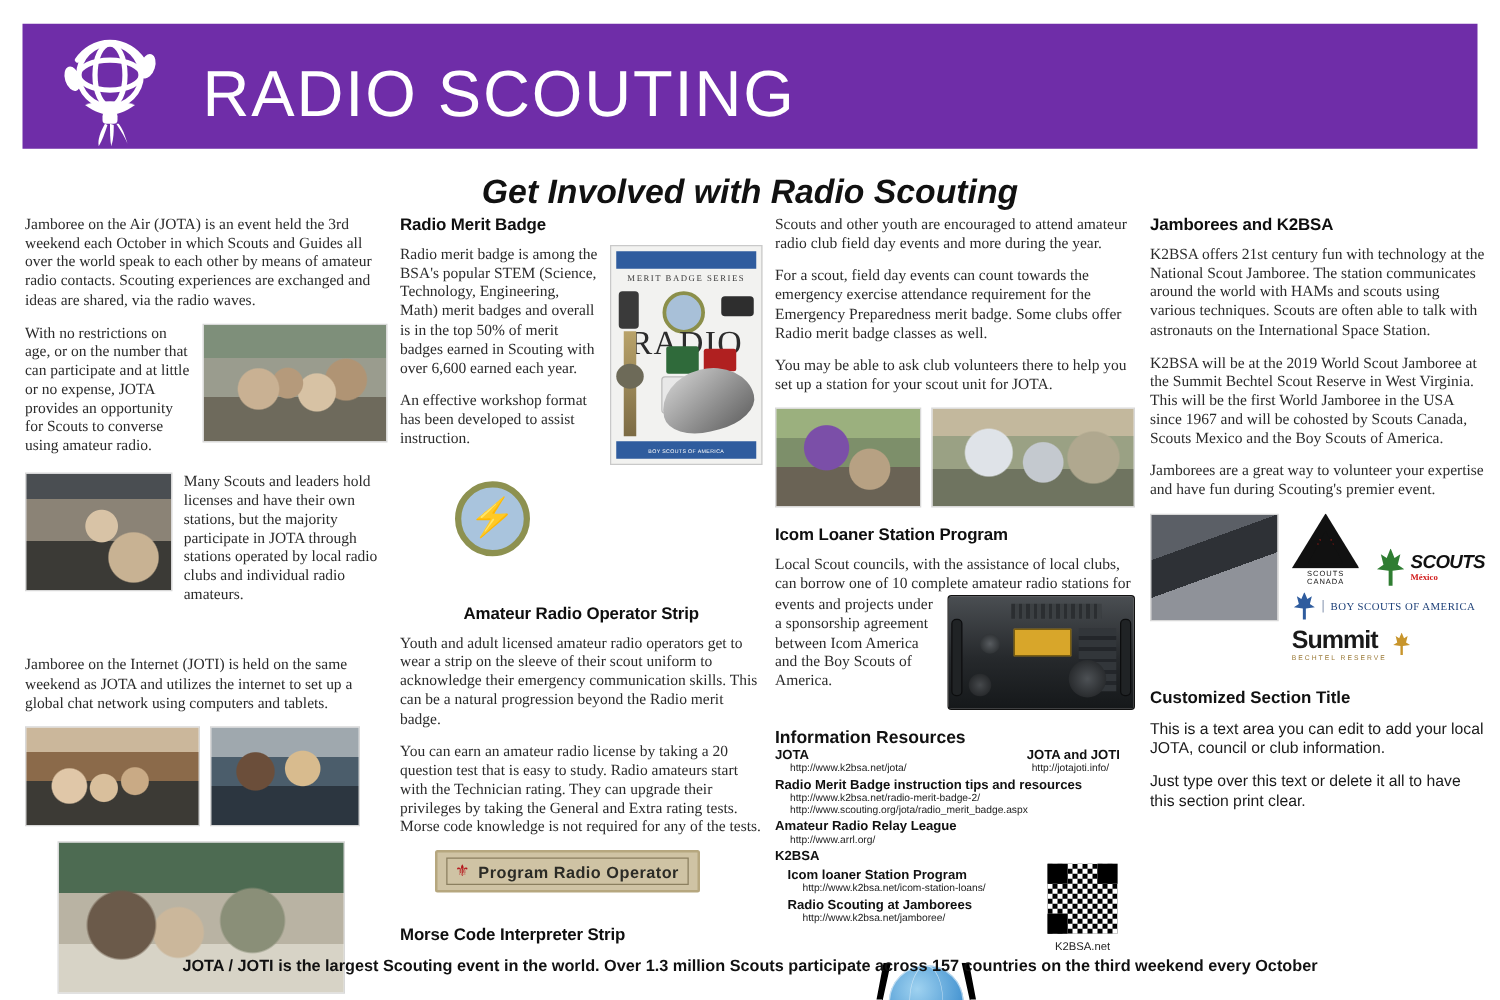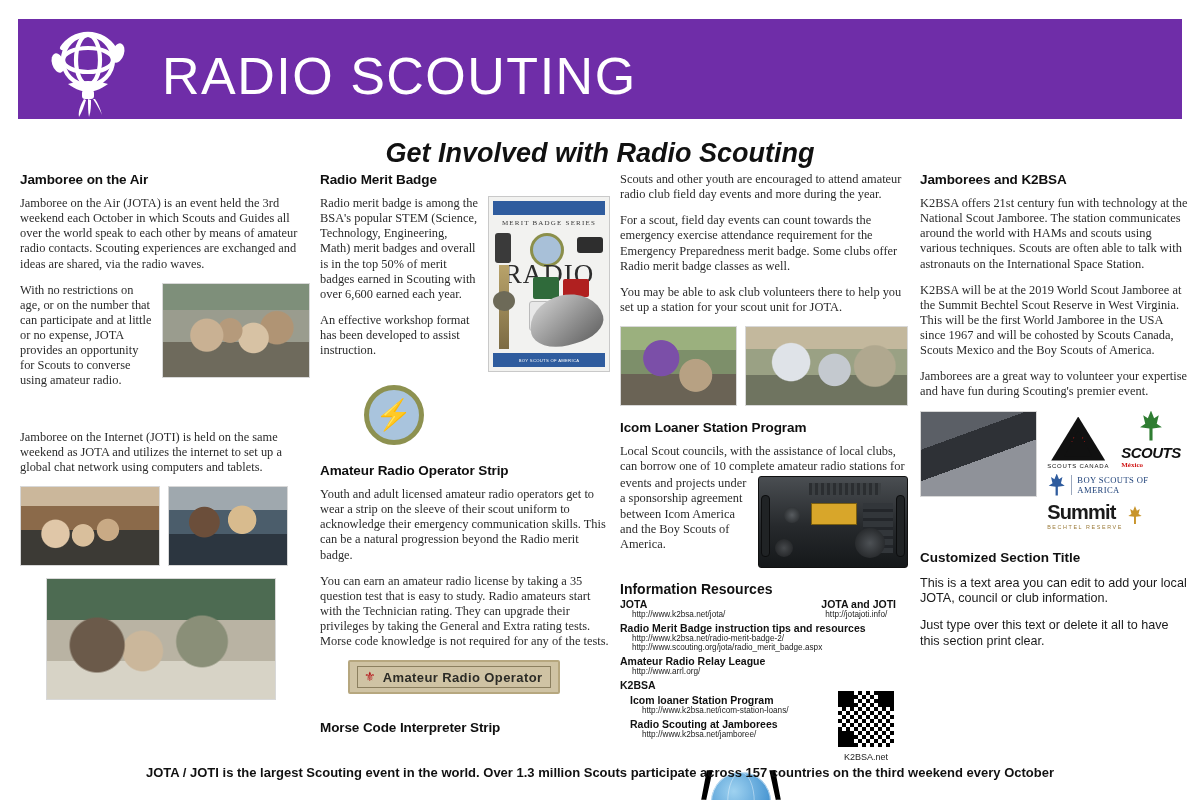--- a/index.html
+++ b/index.html
@@ -289,21 +289,21 @@
   .sc-canada .tent::after{
     content:""; position:absolute; left:13px; top:14px; width:28px; height:26px;
     background:#111; clip-path:polygon(50% 0,100% 100%,0 100%);
   }
   .sc-canada .leaf{
     position:absolute; left:20px; top:18px; width:14px; height:14px;
     background:#e0201b;
     clip-path:polygon(50% 0,62% 28%,86% 20%,74% 46%,100% 46%,78% 64%,86% 100%,50% 78%,14% 100%,22% 64%,0 46%,26% 46%,14% 20%,38% 28%);
   }
   .sc-canada .cap{ font-size:6px; letter-spacing:.8px; color:#111; margin-top:2px;}
-  .sc-mexico{ display:flex; align-items:center; gap:3px;flex-direction:column; }
+  .sc-mexico{ display:flex; align-items:center; gap:3px; }
   .sc-mexico .fdl{
     width:26px; height:30px; background:#2f7d32;
     clip-path:polygon(50% 0,62% 26%,80% 16%,72% 44%,92% 56%,56% 60%,56% 100%,44% 100%,44% 60%,8% 56%,28% 44%,20% 16%,38% 26%);
   }
   .sc-mexico .wd{
     font-family:"Liberation Sans",sans-serif; font-weight:bold; font-style:italic;
     font-size:15px; color:#111; letter-spacing:-.5px;
   }
   .sc-mexico .mx{ font-size:7px; color:#d11a1a; font-weight:bold; }
   .bsa-row{ display:flex; align-items:center; gap:5px; }
@@ -364,28 +364,31 @@
     <path d="M46 75 C42 82 40 88 41 93 C44 88 46 82 48 76 Z" fill="#ffffff"></path>
     <path d="M50 75 C50 82 50 88 51 93 C53 87 53 81 53 76 Z" fill="#ffffff"></path>
     <path d="M55 75 C59 81 62 86 64 91 C62 84 60 79 57 75 Z" fill="#ffffff"></path>
   </svg>
 </div>
 
 <div class="poster-title">RADIO SCOUTING</div>
 <div class="subtitle">Get Involved with Radio Scouting</div>
 
 <div class="col col1">
-  <h2 class="sec">Jamboree on the Air</h2>
   <p class="body">Jamboree on the Air (JOTA) is an event held the 3rd weekend each October in which Scouts and Guides all over the world speak to each other by means of amateur radio contacts. Scouting experiences are exchanged and ideas are shared, via the radio waves.</p>
 
   <div class="clearfix">
     <div class="photo ph-border p-jota1 fl-right" style="width:148px;height:95px;"></div>
     <p class="body">With no restrictions on age, or on the number that can participate and at little or no expense, JOTA provides an opportunity for Scouts to converse using amateur radio.</p>
   </div>
 
+  <div class="clearfix" style="margin-top:2px;">
+    <div class="photo ph-border p-jota2 fl-left" style="width:118px;height:95px;"></div>
+    <p class="body">Many Scouts and leaders hold licenses and have their own stations, but the majority participate in JOTA through stations operated by local radio clubs and individual radio amateurs.</p>
+  </div>
 
   <p class="body" style="margin-top:30px;">Jamboree on the Internet (JOTI) is  held on the same weekend as JOTA and utilizes the internet to set up a global chat network using computers and tablets.</p>
 
   <div style="display:flex; gap:8px; margin-top:6px;">
     <div class="photo ph-border p-joti1" style="width:140px;height:80px;"></div>
     <div class="photo ph-border p-joti2" style="width:120px;height:80px;"></div>
   </div>
   <div class="photo ph-border p-joti3" style="width:230px;height:122px;margin:12px 0 0 26px;"></div>
 </div>
 
@@ -410,28 +413,28 @@
     <p class="body">Radio merit badge is among the BSA's popular STEM (Science, Technology, Engineering, Math) merit badges and overall is in the top 50% of merit badges earned in Scouting with over 6,600 earned each year.</p>
     <p class="body">An effective workshop format has been developed to assist instruction.</p>
   </div>
 
   <div style="margin:8px 0 0 44px;">
     <div class="patch">
       <div class="bolt">⚡</div>
     </div>
   </div>
 
-  <h2 class="sec" style="margin-top:18px;">Amateur Radio Operator Strip</h2>
+  <h2 class="sec" style="margin-top:38px;text-align:center;">Amateur Radio Operator Strip</h2>
   <p class="body">Youth and adult licensed amateur radio operators get to wear a strip on the sleeve of their scout uniform to acknowledge their emergency communication skills.  This can be a natural progression beyond the Radio merit badge.</p>
-  <p class="body">You can earn an amateur radio license by taking a 35 question test that is easy to study.  Radio amateurs start with the Technician rating.  They can upgrade their privileges by taking the General and Extra rating tests. Morse code knowledge is not required for any of the tests.</p>
+  <p class="body">You can earn an amateur radio license by taking a 20 question test that is easy to study.  Radio amateurs start with the Technician rating.  They can upgrade their privileges by taking the General and Extra rating tests. Morse code knowledge is not required for any of the tests.</p>
 
   <div class="strip" style="width:212px;margin:10px 0 0 28px;">
     <div class="strip-inner">
       <span class="fleur">⚜</span>
-      <span class="txt">Amateur Radio Operator</span>
+      <span class="txt">Program Radio Operator</span>
     </div>
   </div>
 
   <h2 class="sec" style="margin-top:26px;">Morse Code Interpreter Strip</h2>
 
 </div>
 
 <div class="col col3">
   <p class="body">Scouts and other youth are encouraged to attend amateur radio club field day events and more during the year.</p>
   <p class="body">For a scout, field day events can count towards the emergency exercise attendance requirement for the Emergency Preparedness merit badge.  Some clubs offer Radio merit badge classes as well.</p>

